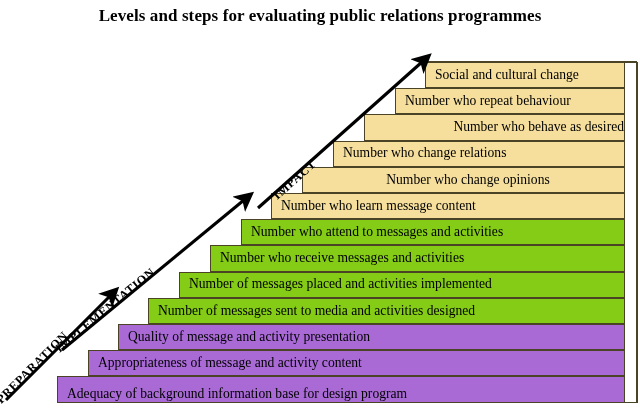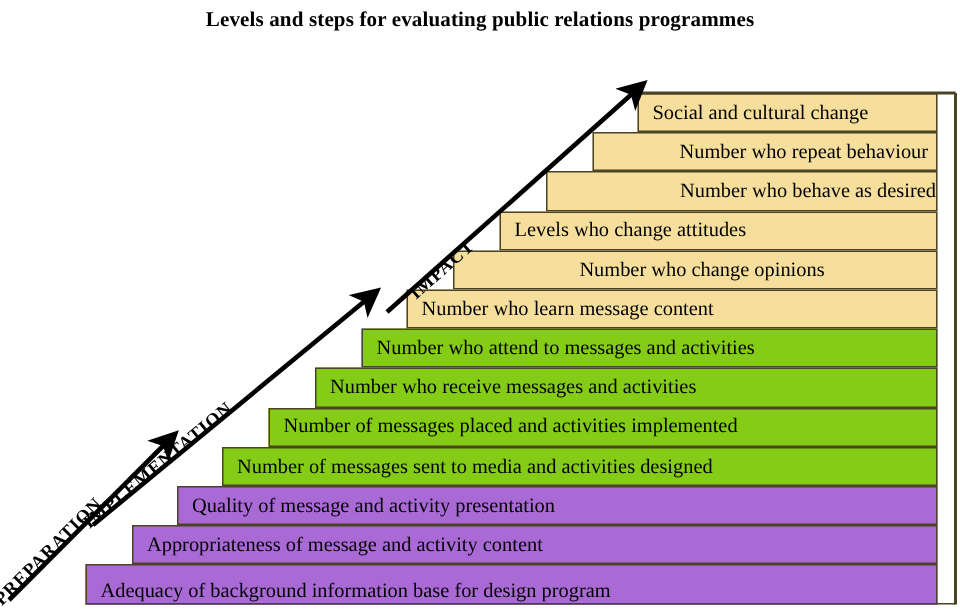--- a/index.html
+++ b/index.html
@@ -15,21 +15,21 @@
     font-family: "Liberation Serif", "DejaVu Serif", serif;
     color: #000000;
   }
 
   #page-title {
     position: absolute;
     left: 0;
     top: 6px;
     width: 640px;
     text-align: center;
-    font-size: 14px;
+    font-size: 17px;
     font-weight: bold;
     letter-spacing: 0.1px;
     font-family: "Liberation Serif", "DejaVu Serif", serif;
     white-space: nowrap;
   }
 
   #diagram {
     position: absolute;
     left: 0;
     top: 0;
@@ -89,28 +89,28 @@
 </head>
 <body>
 
 <div id="page-title">Levels and steps for evaluating public relations programmes</div>
 
 <div id="diagram">
 
   <div class="bar impact" style="left:425px; top:62px;  width:200px;">
     <span class="bar-label">Social and cultural change</span>
   </div>
-  <div class="bar impact" style="left:395px; top:88.2px; width:230px;padding-left:48px;">
+  <div class="bar impact" style="left:395px; top:88.2px; width:230px;">
     <span class="bar-label">Number who repeat behaviour</span>
   </div>
   <div class="bar impact" style="left:364px; top:114.4px; width:261px;justify-content:flex-end;">
     <span class="bar-label">Number who behave as desired</span>
   </div>
   <div class="bar impact" style="left:333px; top:140.6px; width:292px;">
-    <span class="bar-label">Levels who change attitudes</span>
+    <span class="bar-label">Number who change relations</span>
   </div>
   <div class="bar impact" style="left:302px; top:166.8px; width:323px;justify-content:center;">
     <span class="bar-label">Number who change opinions</span>
   </div>
   <div class="bar impact" style="left:271px; top:193px; width:354px;">
     <span class="bar-label">Number who learn message content</span>
   </div>
 
   <div class="bar impl" style="left:241px; top:219.2px; width:384px;">
     <span class="bar-label">Number who attend to messages and activities</span>

